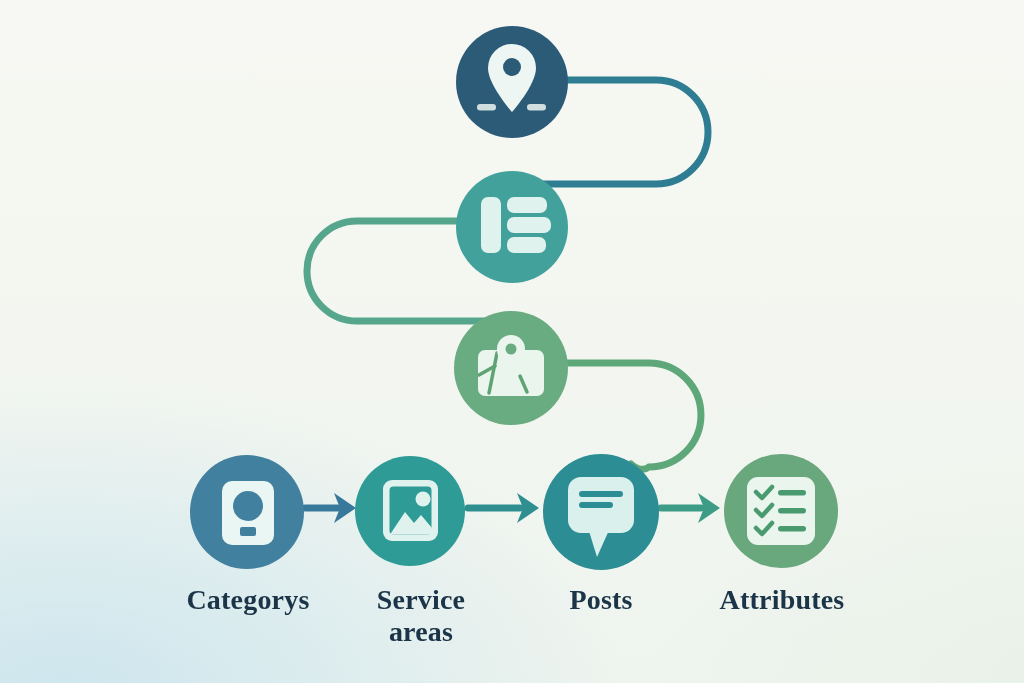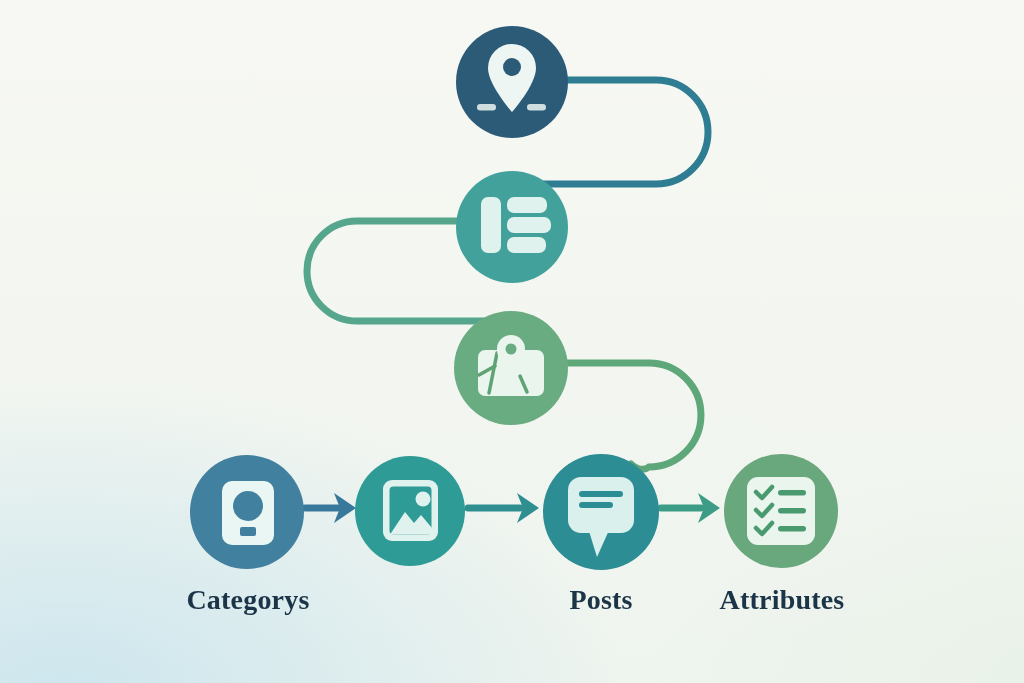--- a/index.html
+++ b/index.html
@@ -118,16 +118,17 @@
         <g fill="#4a9a70">
           <rect x="778" y="490" width="28" height="5.5" rx="2.75"></rect>
           <rect x="778" y="508" width="28" height="5.5" rx="2.75"></rect>
           <rect x="778" y="526" width="28" height="5.5" rx="2.75"></rect>
         </g>
       </g>
     </g>
   </svg>
 
   <div class="node-label" style="left:168px;width:160px;">Categorys</div>
+  <div class="node-label" style="left:361px;width:120px;">Service areas</div>
   <div class="node-label" style="left:702px;width:160px;">Attributes</div>
   <div class="node-label" style="left:541px;width:120px;">Posts</div>
 
 </div>
 
 </body></html>

